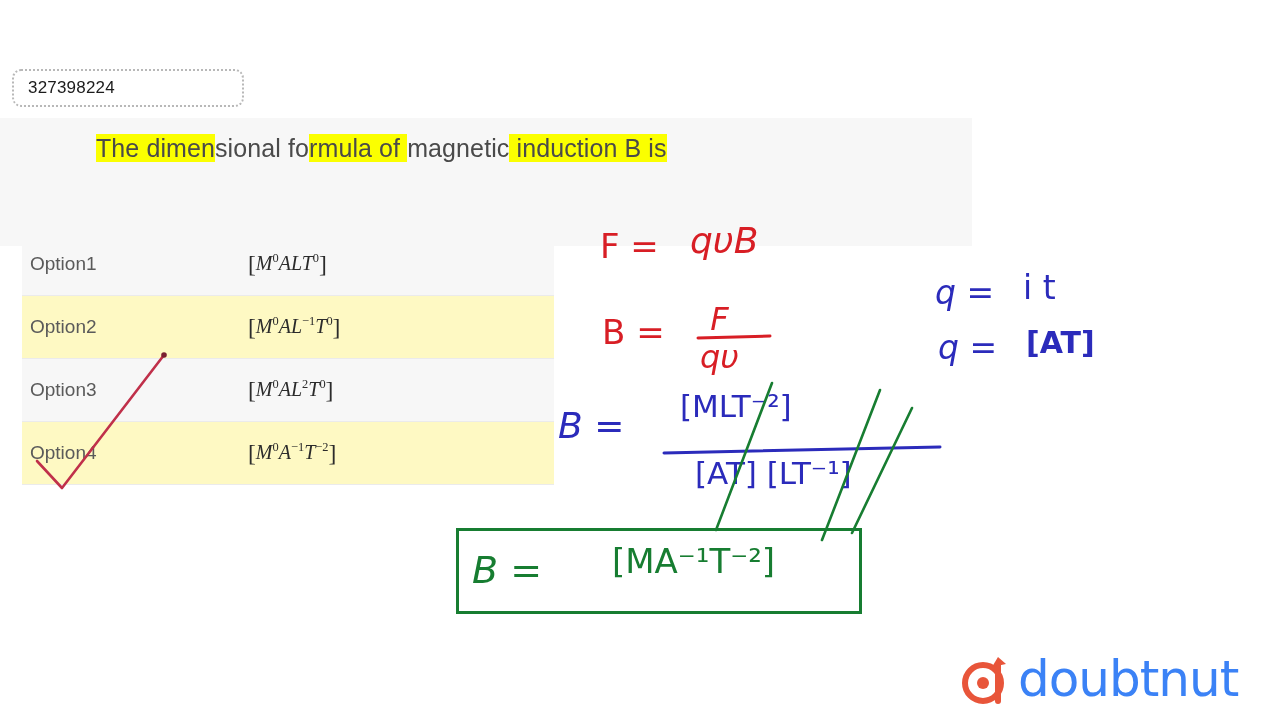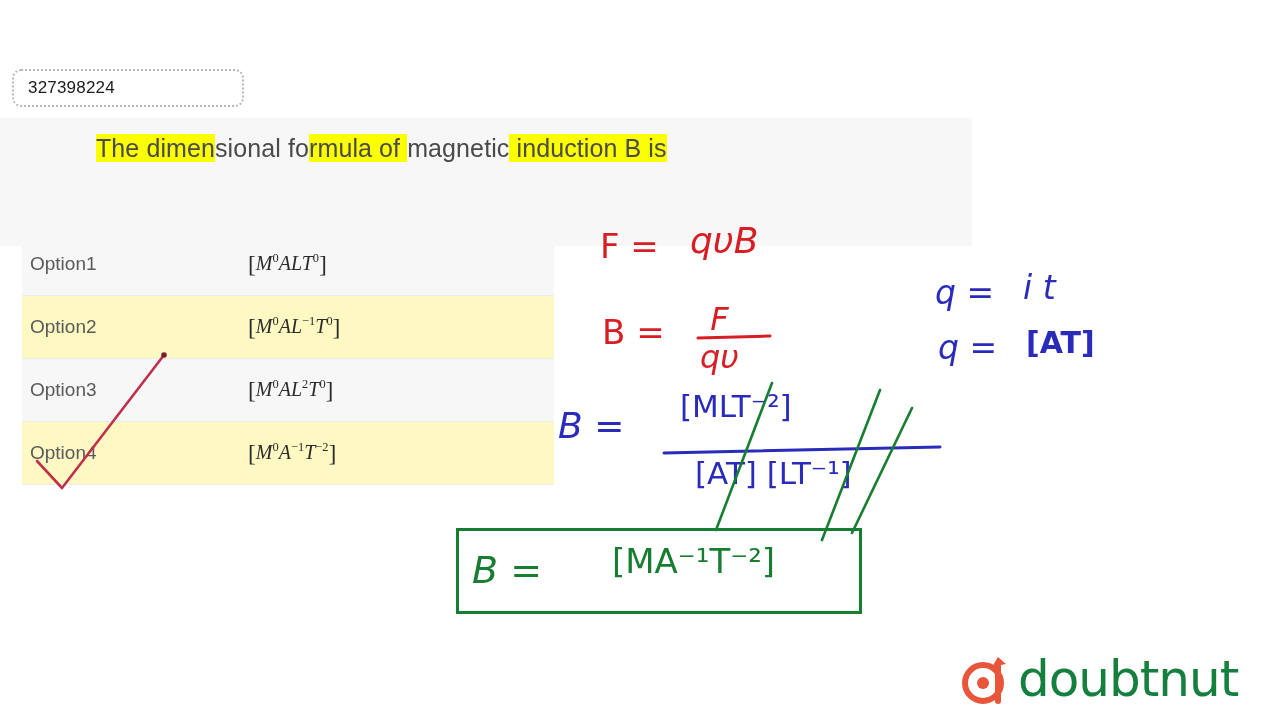--- a/index.html
+++ b/index.html
@@ -155,21 +155,21 @@
   #logo {
     position: absolute;
     left: 962px;
     top: 648px;
     height: 62px;
     display: flex;
     align-items: center;
   }
   #logo .logo-text {
     font-size: 50px;
-    color: #15803d;
+    color: #3b82f6;
     font-family: "DejaVu Sans", sans-serif;
     letter-spacing: -1px;
     line-height: 1;
   }
 </style>
 </head>
 <body>
 
 <div id="id-badge">
   <span class="badge-text">327398224</span>
@@ -220,21 +220,21 @@
     <span class="frac">
       <span class="num">F</span>
       <span class="den">qυ</span>
     </span>
   </div>
   <svg width="1280" height="720" style="position:absolute;left:0;top:0;">
     <line x1="698" y1="338" x2="770" y2="336" stroke="#d81e25" stroke-width="3" stroke-linecap="round"></line>
   </svg>
 
   <div class="hw hw-blue" style="left:935px; top:273px; font-size:33px; font-style:italic;">q =</div>
-  <div class="hw hw-blue" style="left:1023px; top:268px; font-size:33px; font-style:italic;">i t</div>
+  <div class="hw hw-blue" style="left:1023px; top:268px; font-size:33px; ">i t</div>
 
   <div class="hw hw-blue" style="left:938px; top:328px; font-size:33px; font-style:italic;">q =</div>
   <div class="hw hw-blue" style="left:1026px; top:325px; font-size:30px;font-weight:bold;">[AT]</div>
 
   <div class="hw hw-blue" style="left:558px; top:405px; font-size:36px; font-style:italic;">B =</div>
   <div class="hw hw-blue" style="left:680px; top:388px; font-size:31px;text-align:center;">[MLT⁻²]</div>
   <div class="hw hw-blue" style="left:695px; top:455px; font-size:31px;">[AT] [LT⁻¹]</div>
   <svg width="1280" height="720" style="position:absolute;left:0;top:0;">
     <line x1="664" y1="453" x2="940" y2="447" stroke="#2b2bbb" stroke-width="3" stroke-linecap="round"></line>
   </svg>

